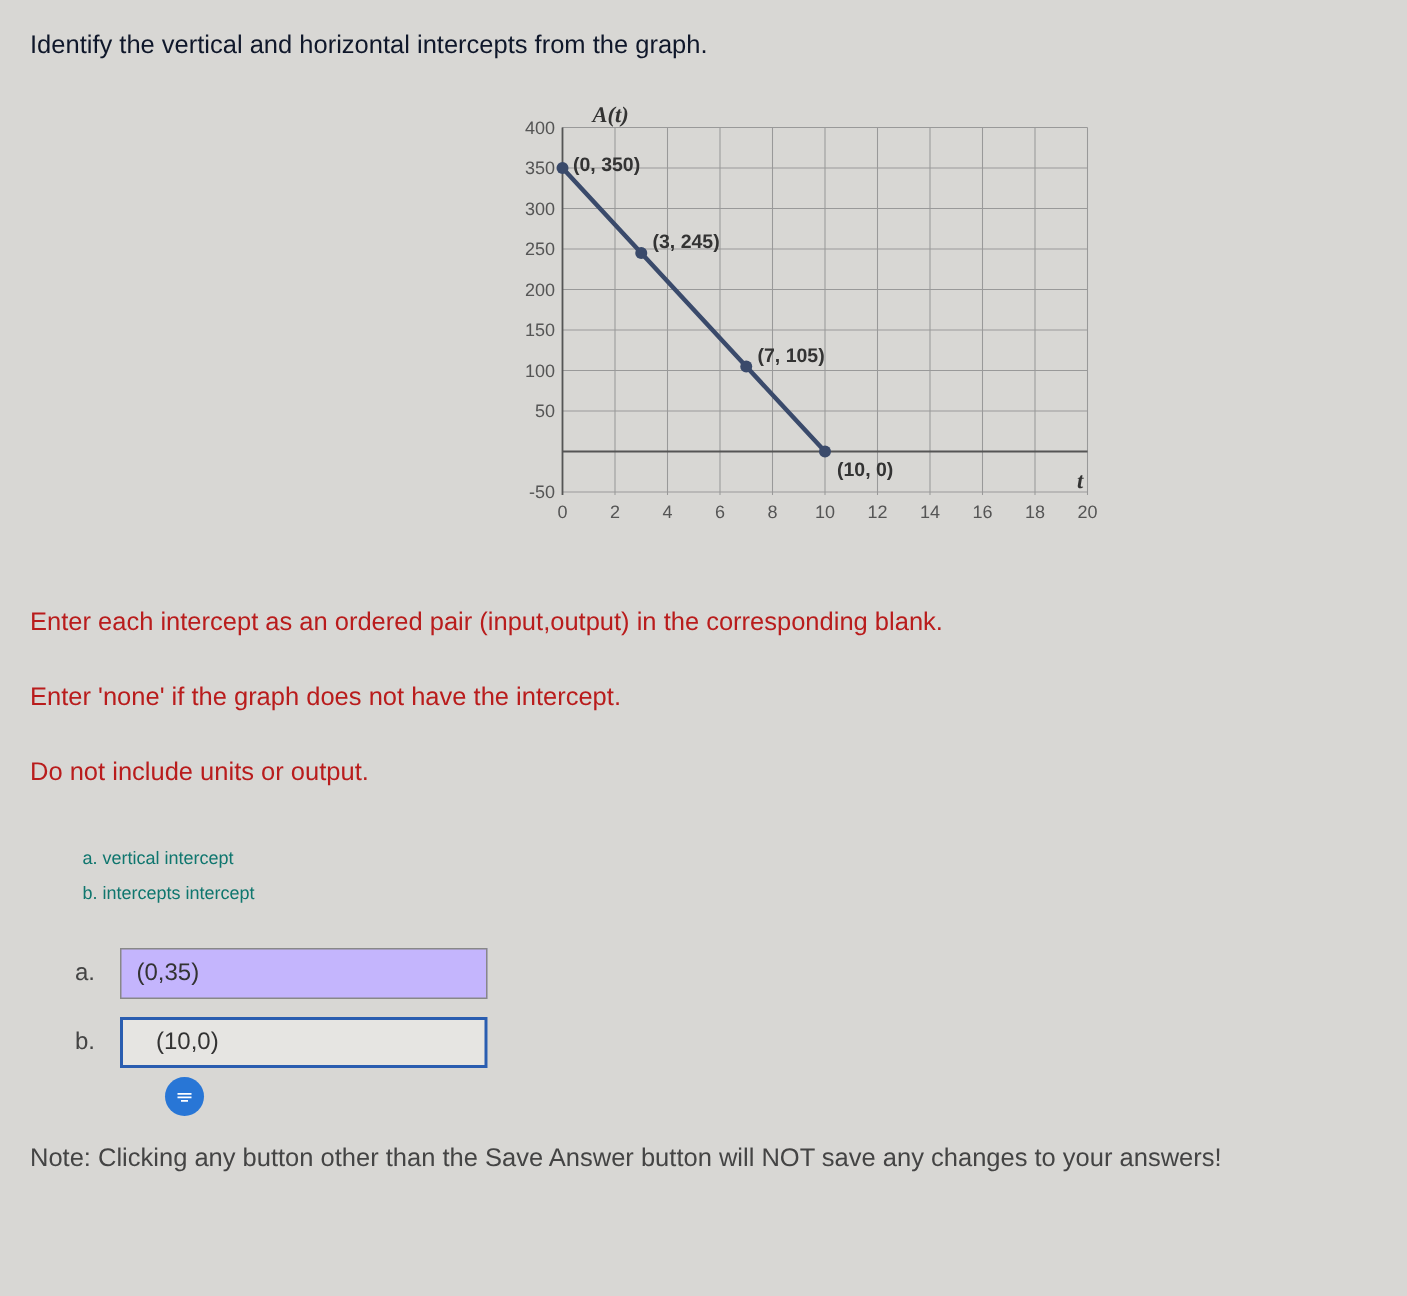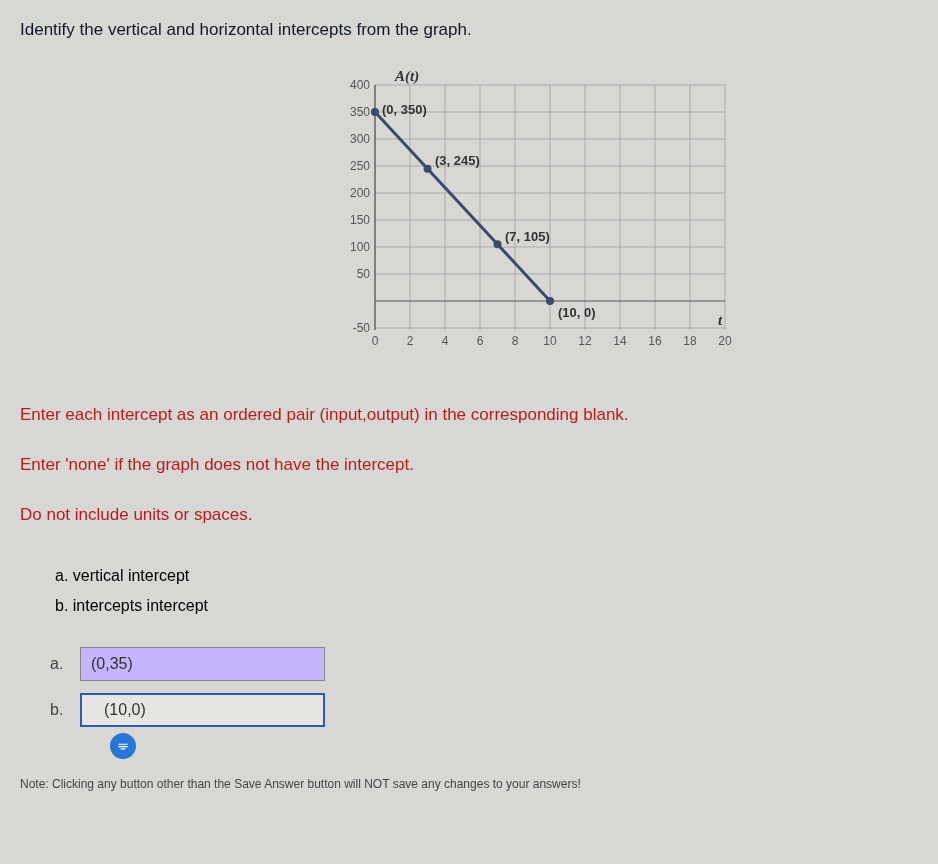--- a/index.html
+++ b/index.html
@@ -27,22 +27,22 @@
     width: 420px;
     height: 300px;
   }
   .instruction {
     font-size: 17px;
     color: #b91c1c;
     margin: 30px 0;
   }
   .sub-labels {
     margin-left: 35px;
-    font-size: 16px;
-    color: #000000;
+    font-size: 12px;
+    color: #0f766e;
     line-height: 1.9;
     margin-bottom: 25px;
     margin-top: 36px;
   }
   .answer-row {
     display: flex;
     align-items: center;
     margin-left: 30px;
     margin-bottom: 12px;
   }
@@ -73,21 +73,21 @@
     width: 26px;
     height: 26px;
     background: #2876d6;
     border-radius: 50%;
     display: flex;
     align-items: center;
     justify-content: center;
   }
   .input-badge svg { width: 14px; height: 14px; fill: white; }
   .note {
-    font-size: 12px;
+    font-size: 17px;
     color: #444;
     margin-top: 18px;
   }
   .axis-tick-label {
     font-size: 12px;
     fill: #555;
     text-anchor: middle;
   }
   .axis-tick-label-y {
     font-size: 12px;
@@ -193,21 +193,21 @@
 
     <text class="point-label" x="62" y="49">(0, 350)</text>
     <text class="point-label" x="115" y="100">(3, 245)</text>
     <text class="point-label" x="185" y="176">(7, 105)</text>
     <text class="point-label" x="238" y="252">(10, 0)</text>
   </svg>
 </div>
 
 <div class="instruction">Enter each intercept as an ordered pair (input,output) in the corresponding blank.</div>
 <div class="instruction">Enter 'none' if the graph does not have the intercept.</div>
-<div class="instruction">Do not include units or spaces.</div>
+<div class="instruction">Do not include units or output.</div>
 
 <div class="sub-labels">
   <div>a. vertical intercept</div>
   <div>b. intercepts intercept</div>
 </div>
 
 <div class="answer-row">
   <div class="answer-letter">a.</div>
   <input type="text" class="answer-input" value="(0,35)" style="">
 </div>

